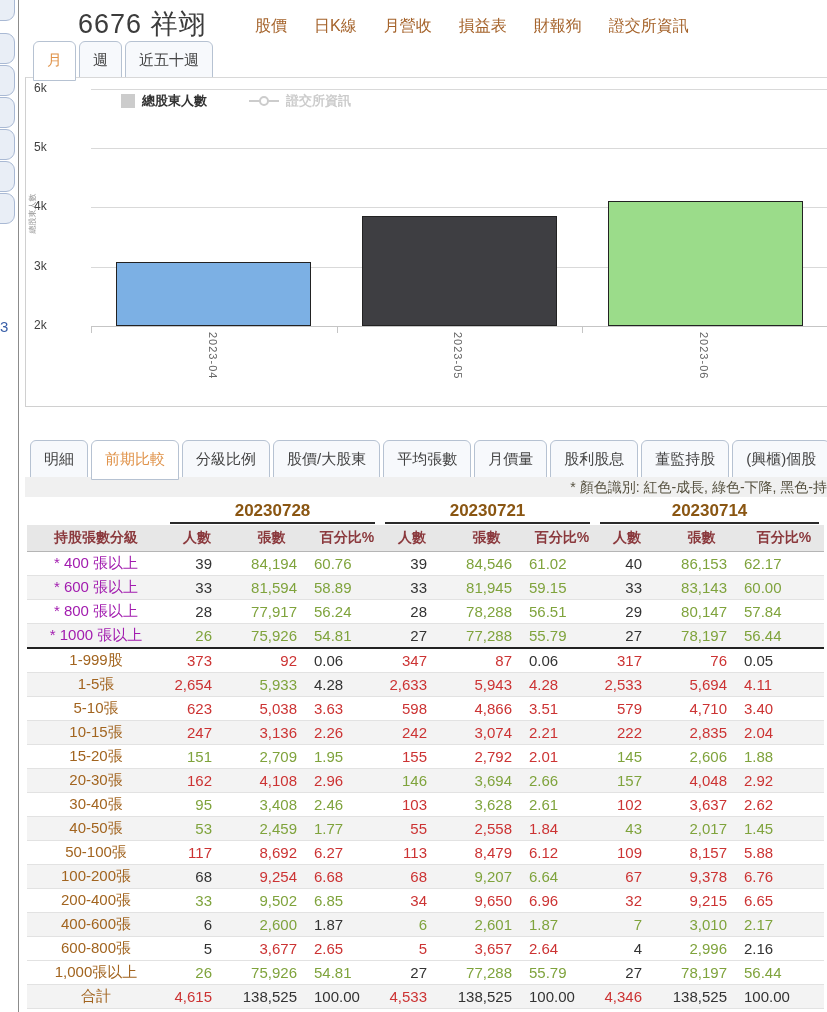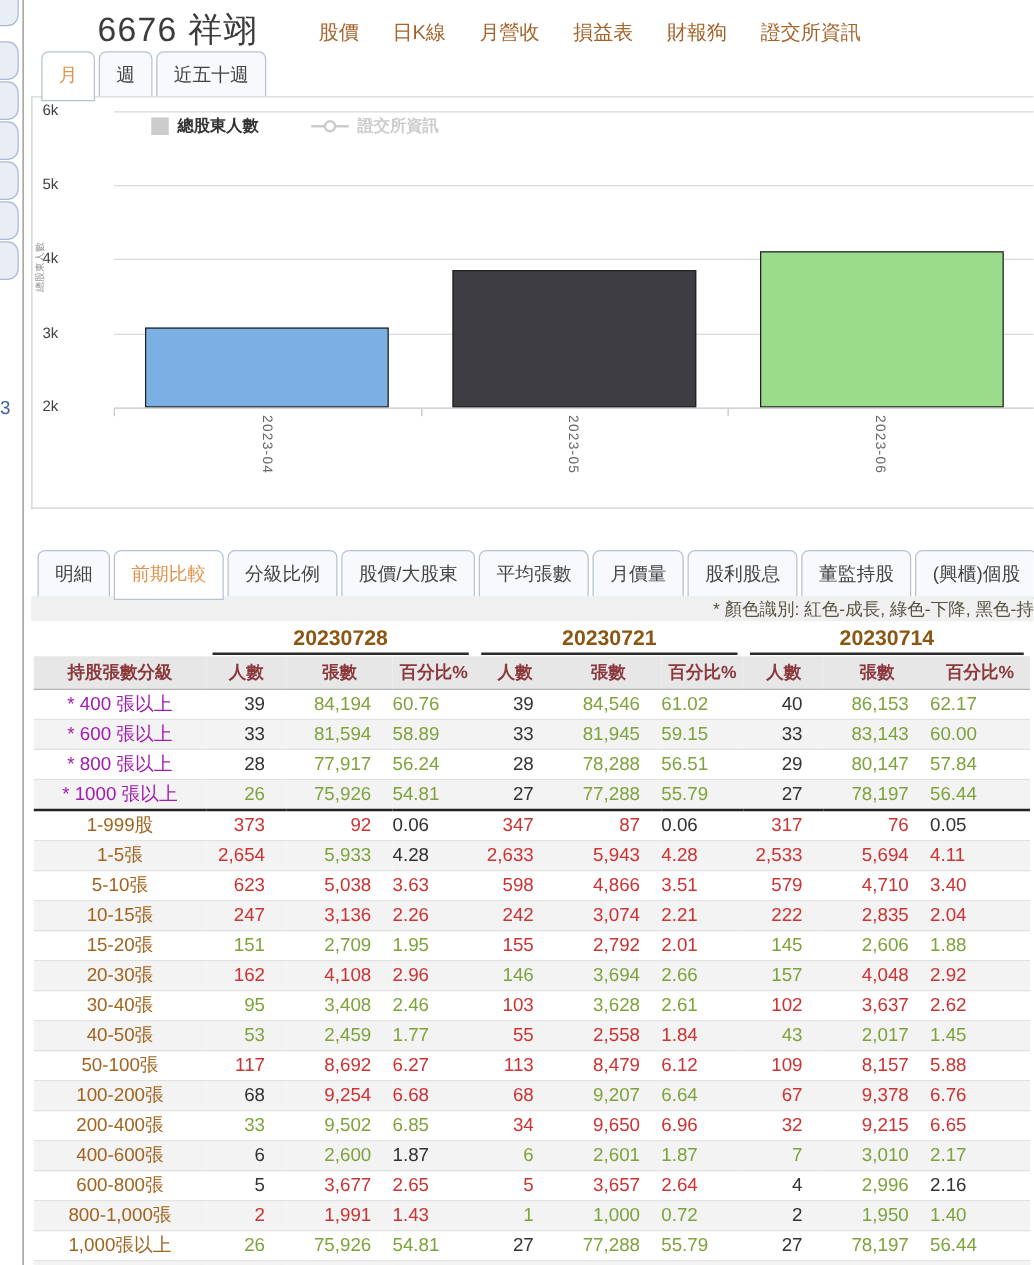--- a/index.html
+++ b/index.html
@@ -384,32 +384,20 @@
           <td class="num k">5</td>
           <td class="num r">3,677</td>
           <td class="pct r">2.65</td>
           <td class="num r">5</td>
           <td class="num r">3,657</td>
           <td class="pct r">2.64</td>
           <td class="num k">4</td>
           <td class="num g">2,996</td>
           <td class="pct k">2.16</td>
         </tr>
-        <tr class="even ">
-          <td class="lab">800-1,000張</td>
-          <td class="num r">2</td>
-          <td class="num r">1,991</td>
-          <td class="pct r">1.43</td>
-          <td class="num g">1</td>
-          <td class="num g">1,000</td>
-          <td class="pct g">0.72</td>
-          <td class="num k">2</td>
-          <td class="num g">1,950</td>
-          <td class="pct g">1.40</td>
-        </tr>
         <tr class="">
           <td class="lab">1,000張以上</td>
           <td class="num g">26</td>
           <td class="num g">75,926</td>
           <td class="pct g">54.81</td>
           <td class="num k">27</td>
           <td class="num g">77,288</td>
           <td class="pct g">55.79</td>
           <td class="num k">27</td>
           <td class="num g">78,197</td>

